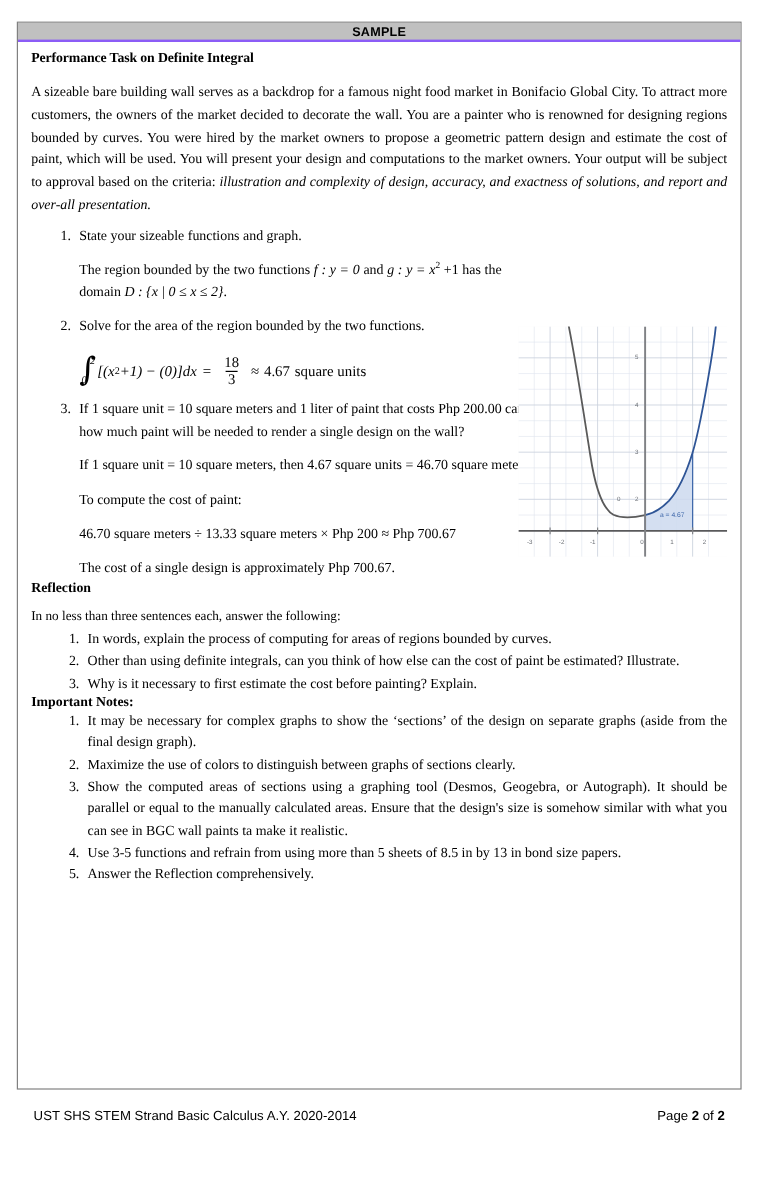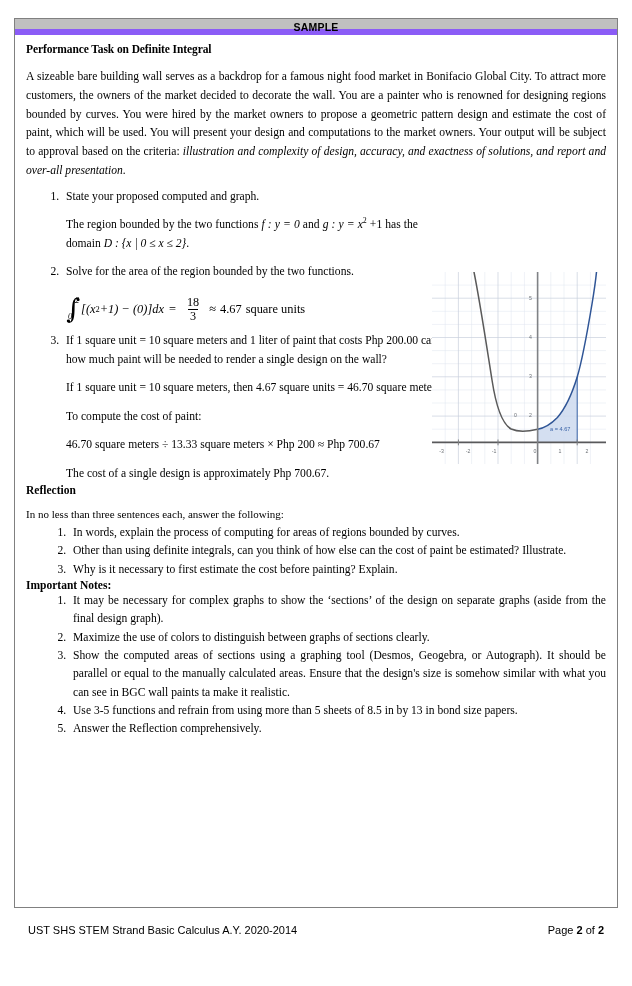--- a/index.html
+++ b/index.html
@@ -25,21 +25,21 @@
     position: absolute;
     left: 14px; top: 18px;
     width: 604px;
     height: 890px;
     border: 1px solid #808080;
     background: #fff;
   }
   .sample-bar {
     height: 16px;
     background: #c0c0c0;
-    border-bottom: 6px solid #8b5cf6;
+    border-bottom: 2px solid #8b5cf6;
     text-align: center;
     font-family: "Liberation Sans", "DejaVu Sans", sans-serif;
     font-weight: bold;
     font-size: 10.5px;
     line-height: 16px;
     letter-spacing: .2px;
     color: #000;
   }
   .doc-inner {
     padding: 6px 11px 0 11px;
@@ -161,21 +161,21 @@
     <div class="doc-inner">
 
       <h1 class="task-title">Performance Task on Definite Integral</h1>
 
       <p class="intro"><span>A sizeable bare building wall serves as a backdrop for a famous night food market in Bonifacio Global City. To attract more customers, the owners of the market decided to decorate the wall. You are a painter who is renowned for designing regions bounded by curves. You were hired by the market owners to propose a geometric pattern design and estimate the cost of paint, which will be used. You will present your design and computations to the market owners. Your output will be subject to approval based on the criteria: </span><span class="crit">illustration and complexity of design, accuracy, and exactness of solutions, and report and over-all presentation.</span></p>
 
 
       <ol class="steps">
 
         <li>
-          <span>State your proposed computed and graph.</span>
+          <span>State your sizeable functions and graph.</span>
           <div class="sub" style="max-width:352px;"><span>The region bounded by the two functions </span><span class="mf">f : y = 0</span><span> and </span><span class="mf">g : y = x</span><sup class="exp">2</sup><span> +1</span><span> has the domain </span><span class="mf">D : {x | 0 ≤ x ≤ 2}</span><span>.</span></div>
         </li>
 
         <li style="max-width:352px;">
           <span>Solve for the area of the region bounded by the two functions.</span>
 
           <div class="mathline">
             <span class="intsym">∫<span class="lim-t">2</span><span class="lim-b">0</span></span>
             <span class="mf">[(x</span>
               <sup class="exp">2</sup>

